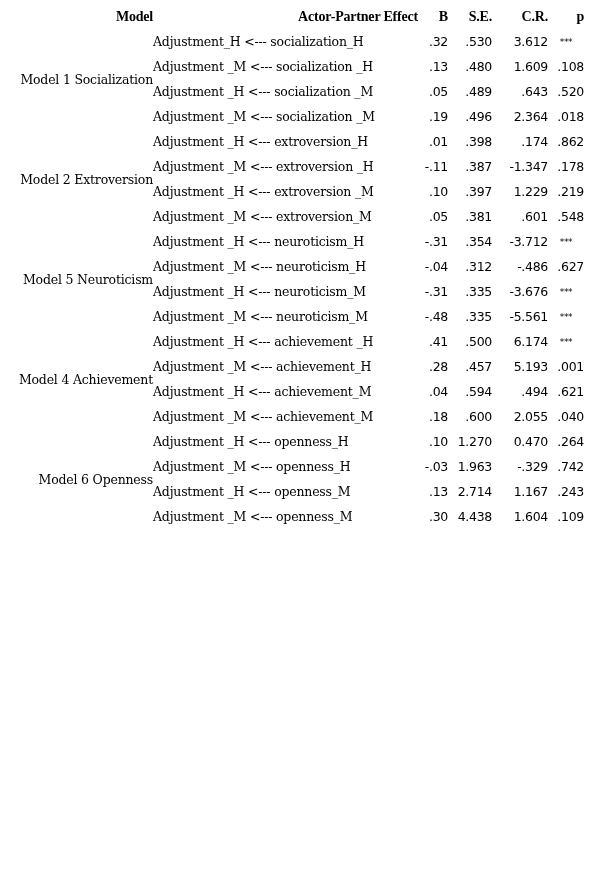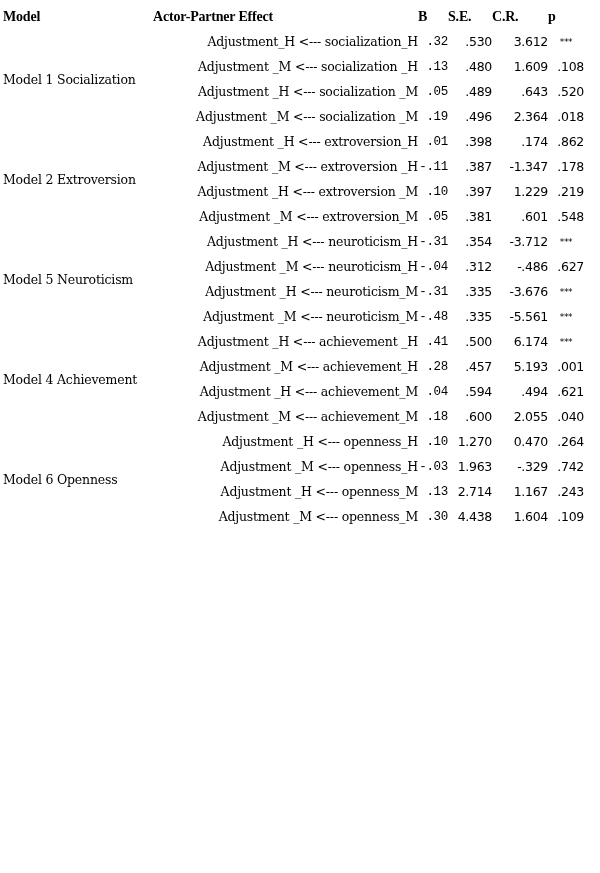--- a/index.html
+++ b/index.html
@@ -22,44 +22,44 @@
       border-collapse: collapse;
       font-size: 12.5px;
       letter-spacing: -0.2px;
     }
     table.apim th {
       font-family: "Liberation Serif", "DejaVu Serif", serif;
       font-weight: bold;
       font-size: 14px;
       height: 24px;
       padding: 0;
-      text-align: left;
+      text-align: right;
       vertical-align: middle;
     }
     table.apim td {
       height: 25px;
       padding: 0;
       vertical-align: middle;
       white-space: nowrap;
     }
     td.model {
       width: 150px;
-      text-align: left;
+      text-align: right;
     }
     td.effect {
       width: 265px;
-      text-align: right;
+      text-align: left;
     }
     td.num {
       font-family: "DejaVu Sans", "Liberation Sans", sans-serif;
       font-size: 12.5px;
       letter-spacing: -0.3px;
       text-align: right;
     }
-    td.b   { width: 30px; padding-right: 4px; font-family: Liberation Mono, monospace; }
+    td.b   { width: 30px; padding-right: 4px; }
     td.se  { width: 44px; padding-right: 4px; }
     td.cr  { width: 56px; padding-right: 3px; }
     td.p   { width: 36px; padding-right: 0; }
     td.stars {
       text-align: center;
       font-size: 9px;
       vertical-align: middle;
       padding-bottom: 4px;
     }
     th.c-model { width: 150px; }

